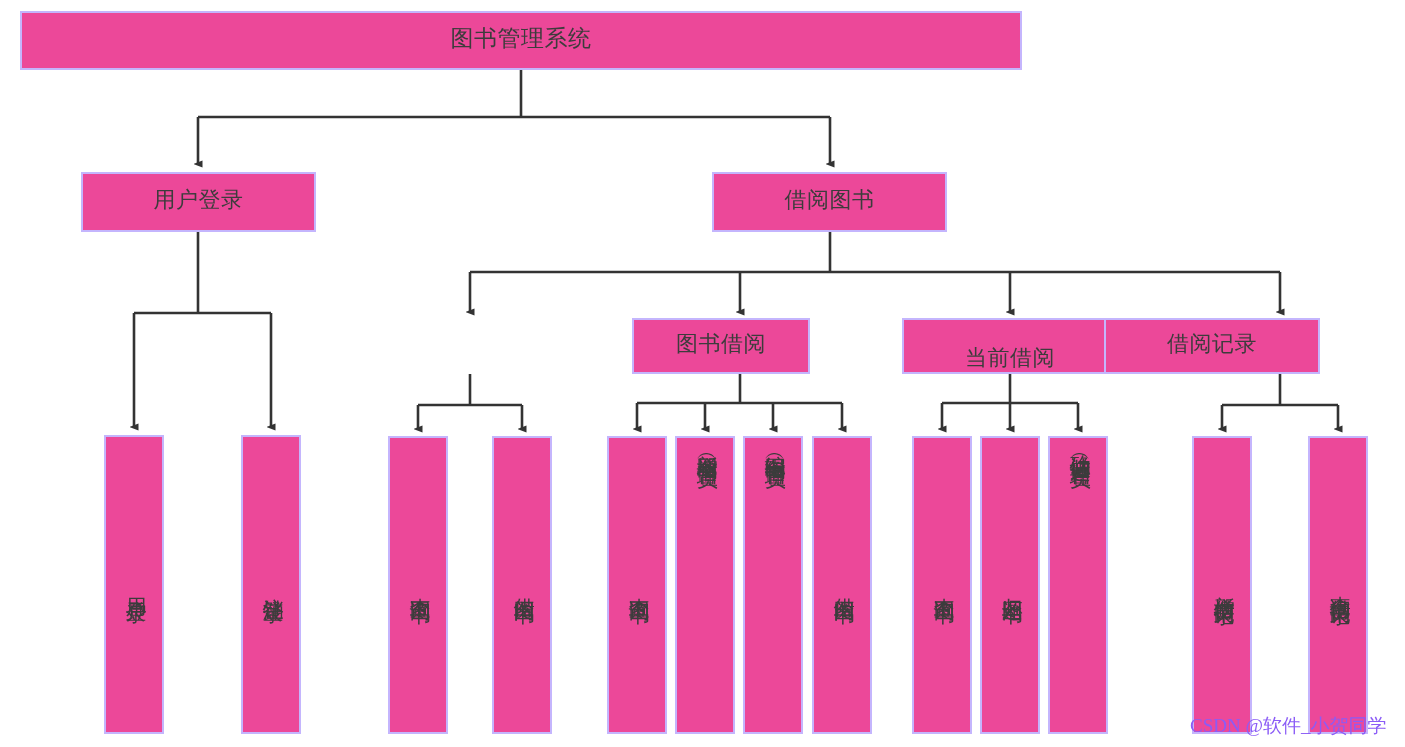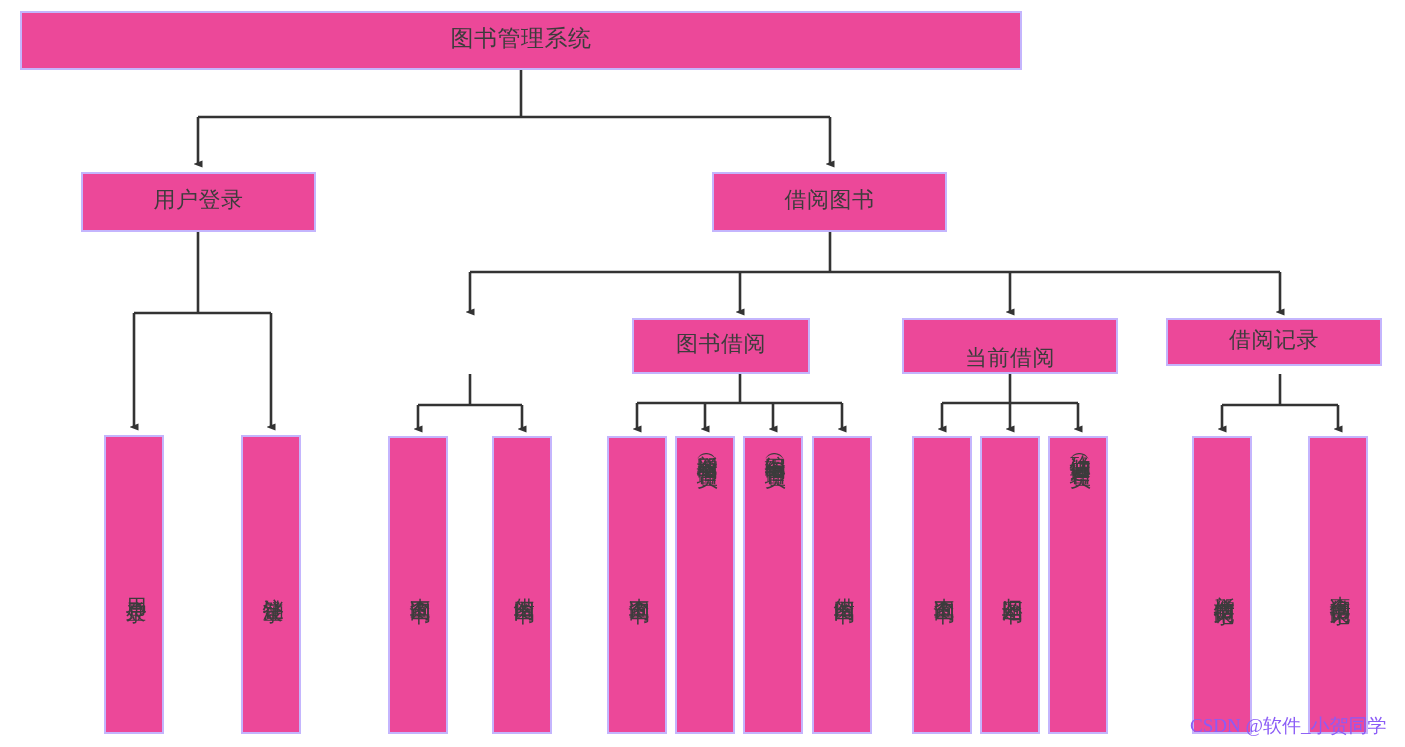--- a/index.html
+++ b/index.html
@@ -150,21 +150,21 @@
 
 
   <div class="node horiz" style="left:632px; top:318px; width:178px; height:56px;">
     <span class="node-label">图书借阅</span>
   </div>
 
   <div class="node horiz" style="left:902px; top:318px; width:216px; height:56px;align-items:flex-end;">
     <span class="node-label">当前借阅</span>
   </div>
 
-  <div class="node horiz" style="left:1166px; top:318px; width:216px; height:48px;">
+  <div class="node horiz" style="left:1104px; top:318px; width:216px; height:56px;">
     <span class="node-label">借阅记录</span>
   </div>
 
   <div class="node vert anchor-mid" style="left:104px; top:435px; width:60px; height:299px;">
     <span class="node-label">用户登录</span>
   </div>
 
   <div class="node vert anchor-mid" style="left:241px; top:435px; width:60px; height:299px;">
     <span class="node-label">注销登录</span>
   </div>

